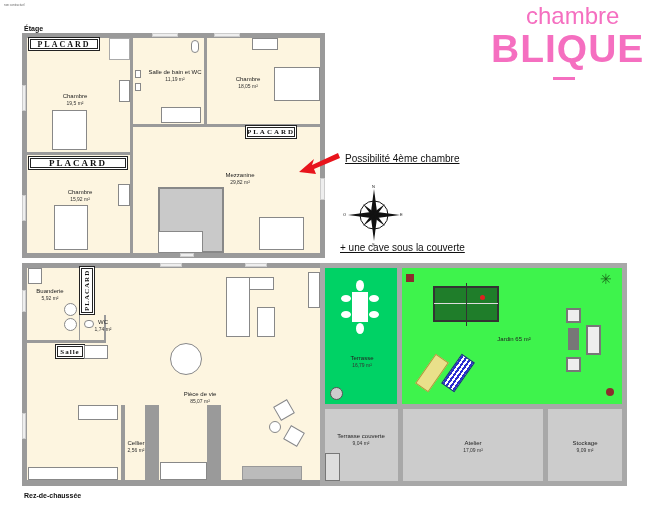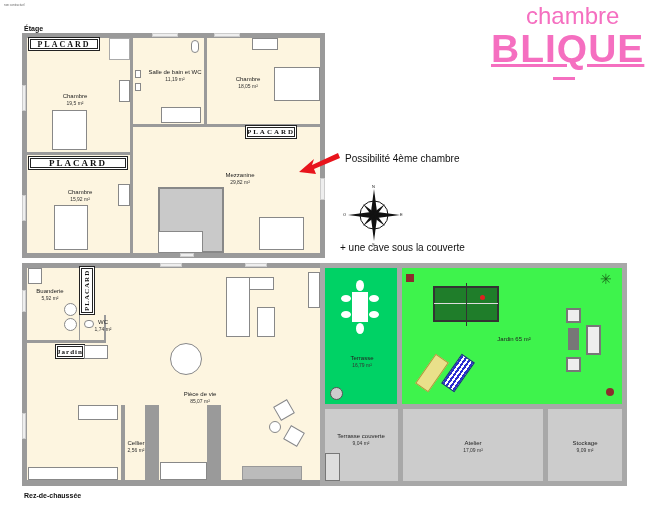--- a/index.html
+++ b/index.html
@@ -11,22 +11,22 @@
   .wall { position: absolute; background: #9a9a9a; }
   .floor { position: absolute; background: #fdf5e0; }
   .rlabel { position: absolute; font-size: 6px; text-align: center; line-height: 7px; color: #222; }
   .rlabel .area { display: block; font-size: 5px; color: #333; }
   .placard { position: absolute; background: #fff; border: 1.5px solid #222; outline: 1px solid #fff; box-shadow: 0 0 0 2px #222;
              font-family: "Liberation Serif", serif; font-weight: bold; letter-spacing: 2px; display: flex; align-items: center; justify-content: center; color: #111; }
   .placard.v { writing-mode: vertical-rl; transform: rotate(180deg); letter-spacing: 1px; }
   .furn { position: absolute; background: #fff; border: 1px solid #888; }
   .win { position: absolute; background: #eee; border: 1px solid #ccc; }
   .logo1 { position: absolute; color: #f56fc0; font-size: 24px; }
-  .logo2 { position: absolute; color: #f56fc0; font-size: 39px; font-weight: bold; letter-spacing: 1px; text-decoration: underline; }
-  .note { position: absolute; font-size: 10px; color: #111; }
+  .logo2 { position: absolute; color: #f56fc0; font-size: 39px; font-weight: bold; letter-spacing: 1px; }
+  .note { position: absolute; font-size: 10px; color: #111; text-decoration: underline; }
   .green1 { background: #00d265; }
   .green2 { background: #3ef34c; }
   .gray-room { position: absolute; background: #cccccc; }
 </style>
 </head>
 <body>
 
 <div class="abs tiny" style="left:4px;top:3px;">non contractuel</div>
 <div class="logo1" style="left:526px;top:2px;">chambre</div>
 <div class="logo2" style="left:491px;top:27px;">BLIQUE</div>
@@ -135,21 +135,21 @@
   <div class="wall" style="left:145px;top:405px;width:14px;height:75px;"></div>
   <div class="wall" style="left:207px;top:405px;width:14px;height:75px;"></div>
 
   <div class="win" style="left:160px;top:263px;width:22px;height:4px;"></div>
   <div class="win" style="left:245px;top:263px;width:22px;height:4px;"></div>
   <div class="win" style="left:22px;top:290px;width:4px;height:22px;"></div>
   <div class="win" style="left:22px;top:413px;width:4px;height:26px;"></div>
   <div class="win" style="left:320px;top:315px;width:5px;height:60px;"></div>
 
   <div class="placard v" style="left:81px;top:268px;width:12px;height:45px;font-size:7px;">PLACARD</div>
-  <div class="placard" style="left:57px;top:346px;width:26px;height:11px;font-size:7px;letter-spacing:1px;">Jardin</div>
+  <div class="placard" style="left:57px;top:346px;width:26px;height:11px;font-size:7px;letter-spacing:1px;">Salle</div>
   <div class="furn" style="left:84px;top:345px;width:24px;height:14px;"></div>
 
   <div class="furn" style="left:28px;top:268px;width:14px;height:16px;"></div>
   <div class="furn" style="left:64px;top:303px;width:13px;height:13px;border-radius:50%;"></div>
   <div class="furn" style="left:64px;top:318px;width:13px;height:13px;border-radius:50%;"></div>
   <div class="furn" style="left:84px;top:320px;width:10px;height:8px;border-radius:4px;"></div>
 
   <div class="furn" style="left:226px;top:277px;width:48px;height:13px;"></div>
   <div class="furn" style="left:226px;top:277px;width:24px;height:60px;"></div>
   <div class="furn" style="left:257px;top:307px;width:18px;height:30px;"></div>

